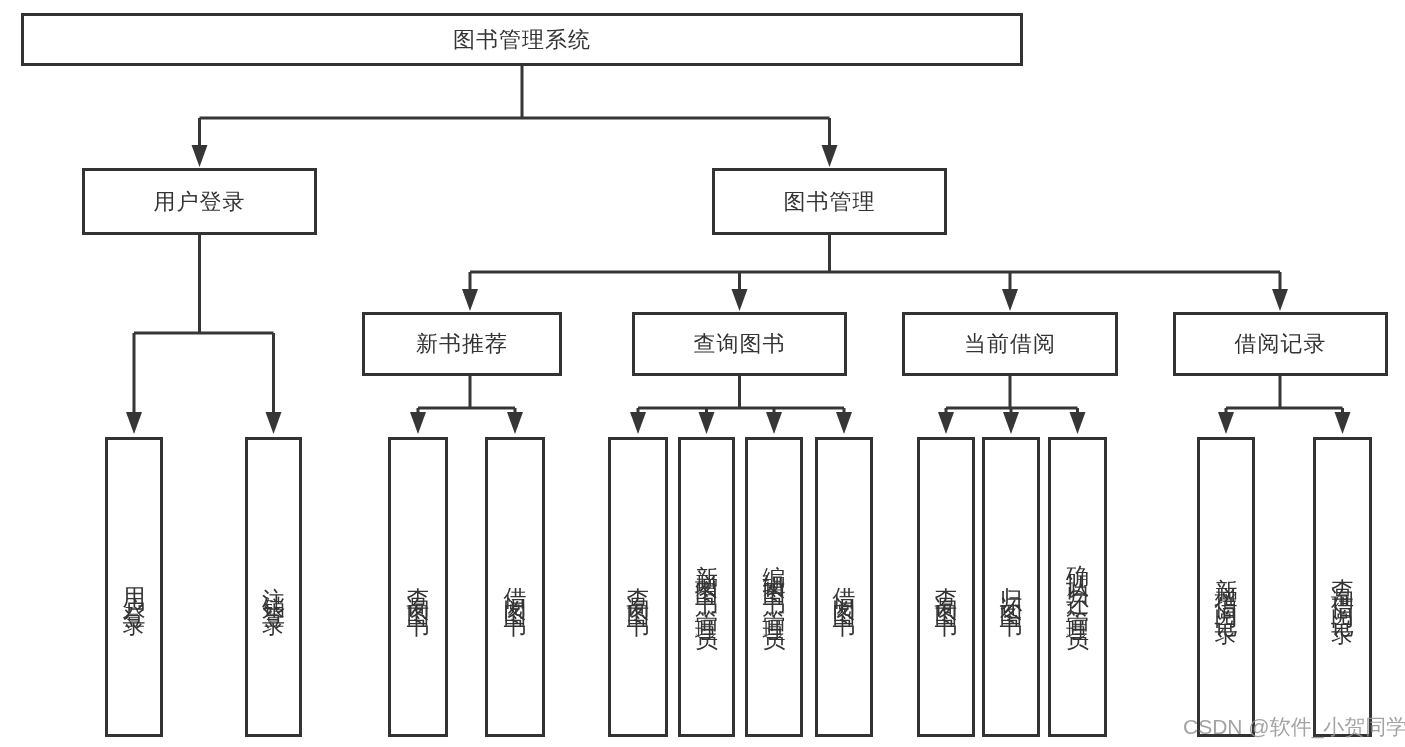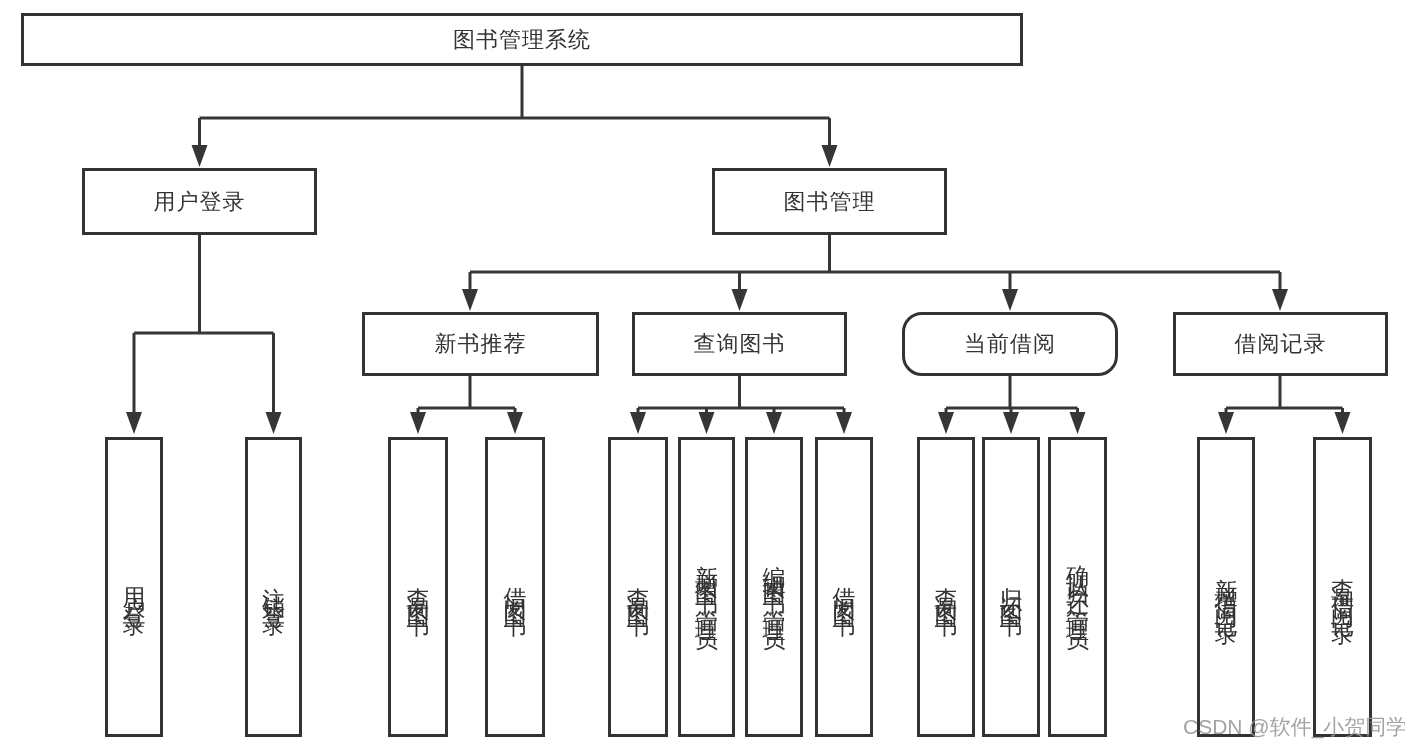--- a/index.html
+++ b/index.html
@@ -39,23 +39,23 @@
     line-height: 1;
     letter-spacing: 9px;
     white-space: nowrap;
   }
   
   .n-root   { left: 21px;   top: 13px;  width: 1002px; height: 53px; }
   
   .n-login  { left: 82px;   top: 168px; width: 235px;  height: 67px; }
   .n-mgmt   { left: 712px;  top: 168px; width: 235px;  height: 67px; }
   
-  .n-newrec { left: 362px;  top: 312px; width: 237px;  height: 64px; }
+  .n-newrec { left: 362px;  top: 312px; width: 200px;  height: 64px; }
   .n-borrow { left: 632px;  top: 312px; width: 215px;  height: 64px; }
-  .n-cur    { left: 902px;  top: 312px; width: 216px;  height: 64px; border-radius: 20px; }
+  .n-cur    { left: 902px;  top: 312px; width: 216px;  height: 64px; }
   .n-rec    { left: 1173px; top: 312px; width: 215px;  height: 64px; }
   
   .leaf { top: 437px; height: 300px; }
   .lf-1  { left: 105px;  width: 58px; }
   .lf-2  { left: 245px;  width: 57px; }
   .lf-3  { left: 388px;  width: 60px; }
   .lf-4  { left: 485px;  width: 60px; }
   .lf-5  { left: 608px;  width: 60px; }
   .lf-6  { left: 678px;  width: 57px; }
   .lf-7  { left: 745px;  width: 58px; }

